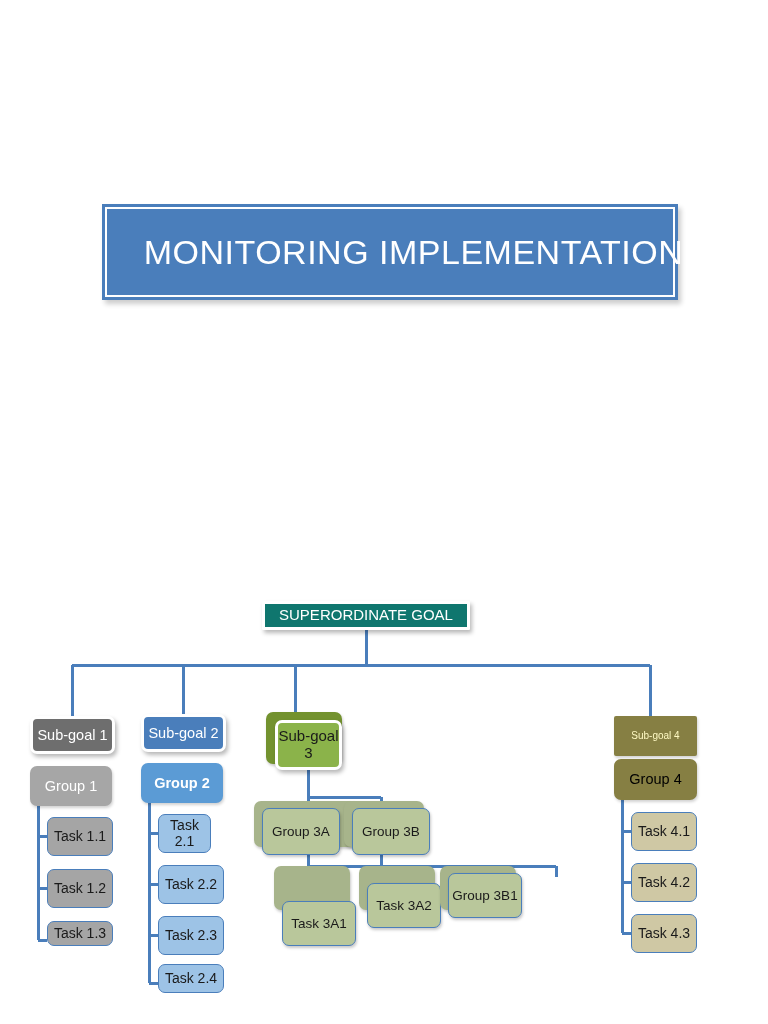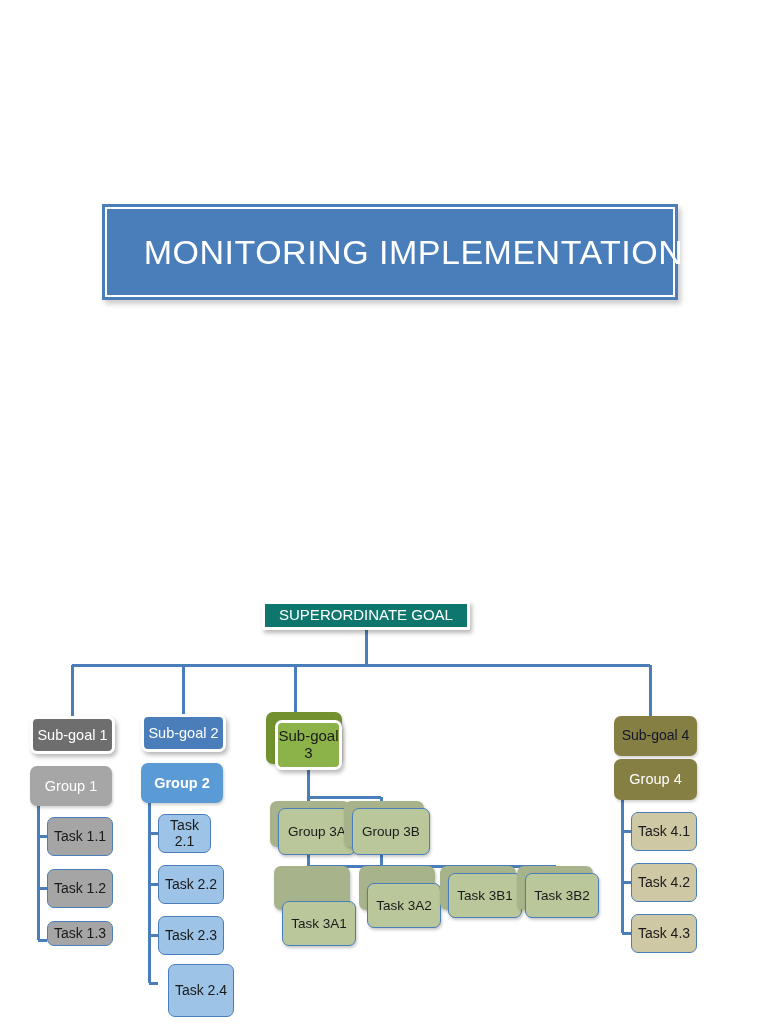--- a/index.html
+++ b/index.html
@@ -128,22 +128,22 @@
   .s-sub3 .front  { background: #8bb34a; color: #1a1a1a; font-size: 15px;
                     border: 3px solid #ffffff; box-shadow: 2px 3px 4px rgba(0,0,0,0.28); }
   .s-grp3 .back   { background: #a7b48b; }
   .s-grp3 .front  { background: #b9c79b; color: #1a1a1a; font-size: 13.5px;
                     border: 1px solid #4a7ebb; box-shadow: 1px 2px 3px rgba(0,0,0,0.22); }
   .s-tsk3 .back   { background: #a7b48b; }
   .s-tsk3 .front  { background: #b9c79b; color: #1a1a1a; font-size: 13.5px;
                     border: 1px solid #4a7ebb; box-shadow: 1px 2px 3px rgba(0,0,0,0.22); }
 
   
-  .n-sub4   { background: #867f43; color: #0f172a; font-size: 14px; border-radius: 7px; }
-  .n-group4 { background: #867f43; color: #ffffff; font-size: 14.5px; border-radius: 7px; }
+  .n-sub4   { background: #867f43; color: #fef9c3; font-size: 10px; border-radius: 2px; }
+  .n-group4 { background: #867f43; color: #000000; font-size: 14.5px; border-radius: 7px; }
   .n-task4  { background: #cfc8a4; color: #1a1a1a; font-size: 14px; border-radius: 7px;
               border: 1px solid #4a7ebb; }
 </style>
 </head>
 <body>
 
 <div id="title-banner">
   <div class="inner-frame">
     <div class="title-text">MONITORING IMPLEMENTATION</div>
   </div>
@@ -200,29 +200,29 @@
   <div class="node n-group1 plain-shadow" style="left:30px; top:766px; width:82px; height:40px;">Group 1</div>
   <div class="node n-task1" style="left:47px; top:817px; width:66px; height:39px;">Task 1.1</div>
   <div class="node n-task1" style="left:47px; top:869px; width:66px; height:39px;">Task 1.2</div>
   <div class="node n-task1" style="left:47px; top:921px; width:66px; height:25px;">Task 1.3</div>
 
   <div class="node n-sub2 ring" style="left:141px; top:714px; width:85px; height:38px;">Sub-goal 2</div>
   <div class="node n-group2 plain-shadow" style="left:141px; top:763px; width:82px; height:40px;">Group 2</div>
   <div class="node n-task2" style="left:158px; top:814px; width:53px; height:39px;">Task 2.1</div>
   <div class="node n-task2" style="left:158px; top:865px; width:66px; height:39px;">Task 2.2</div>
   <div class="node n-task2" style="left:158px; top:916px; width:66px; height:39px;">Task 2.3</div>
-  <div class="node n-task2" style="left:158px; top:964px; width:66px; height:53px;margin-left:10px;">Task 2.4</div>
+  <div class="node n-task2" style="left:158px; top:964px; width:66px; height:29px;">Task 2.4</div>
 
   <div class="stack s-sub3" style="left:266px; top:712px; width:76px; height:52px;">
     <div class="back"></div>
     <div class="front" style="left:9px; top:8px; width:67px; height:50px;">Sub-goal
 3</div>
   </div>
 
-  <div class="stack s-grp3" style="left:270px; top:801px; width:80px; height:46px;">
+  <div class="stack s-grp3" style="left:254px; top:801px; width:80px; height:46px;padding-left:24px;">
     <div class="back"></div>
     <div class="front" style="left:8px; top:7px; width:78px; height:47px;">Group 3A</div>
   </div>
 
   <div class="stack s-grp3" style="left:344px; top:801px; width:80px; height:46px;">
     <div class="back"></div>
     <div class="front" style="left:8px; top:7px; width:78px; height:47px;">Group 3B</div>
   </div>
 
   <div class="stack s-tsk3" style="left:274px; top:866px; width:76px; height:44px;">
@@ -230,27 +230,23 @@
     <div class="front" style="left:8px; top:7px; width:74px; height:45px;margin-top:28px;">Task 3A1</div>
   </div>
 
   <div class="stack s-tsk3" style="left:359px; top:866px; width:76px; height:44px;">
     <div class="back"></div>
     <div class="front" style="left:8px; top:7px; width:74px; height:45px;margin-top:10px;">Task 3A2</div>
   </div>
 
   <div class="stack s-tsk3" style="left:440px; top:866px; width:76px; height:44px;">
     <div class="back"></div>
-    <div class="front" style="left:8px; top:7px; width:74px; height:45px;">Task 3B1</div>
-  </div>
-
-  <div class="stack s-tsk3" style="left:517px; top:866px; width:76px; height:44px;">
-    <div class="back"></div>
-    <div class="front" style="left:8px; top:7px; width:74px; height:45px;">Task 3B2</div>
-  </div>
+    <div class="front" style="left:8px; top:7px; width:74px; height:45px;">Group 3B1</div>
+  </div>
+
 
   <div class="node n-sub4 plain-shadow" style="left:614px; top:716px; width:83px; height:40px;">Sub-goal 4</div>
   <div class="node n-group4 plain-shadow" style="left:614px; top:759px; width:83px; height:41px;">Group 4</div>
   <div class="node n-task4" style="left:631px; top:812px; width:66px; height:39px;">Task 4.1</div>
   <div class="node n-task4" style="left:631px; top:863px; width:66px; height:39px;">Task 4.2</div>
   <div class="node n-task4" style="left:631px; top:914px; width:66px; height:39px;">Task 4.3</div>
 
 </div>
 
 </body></html>

